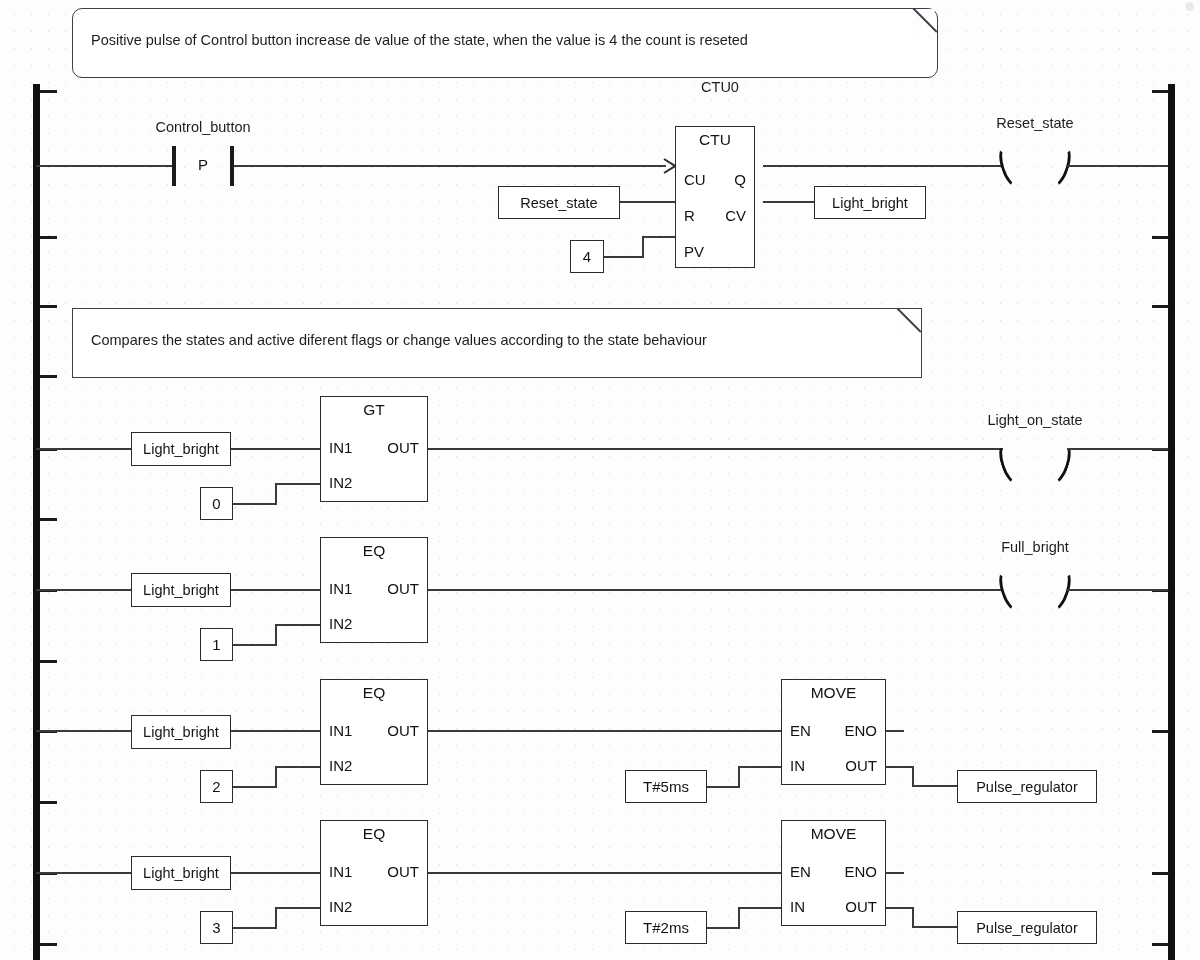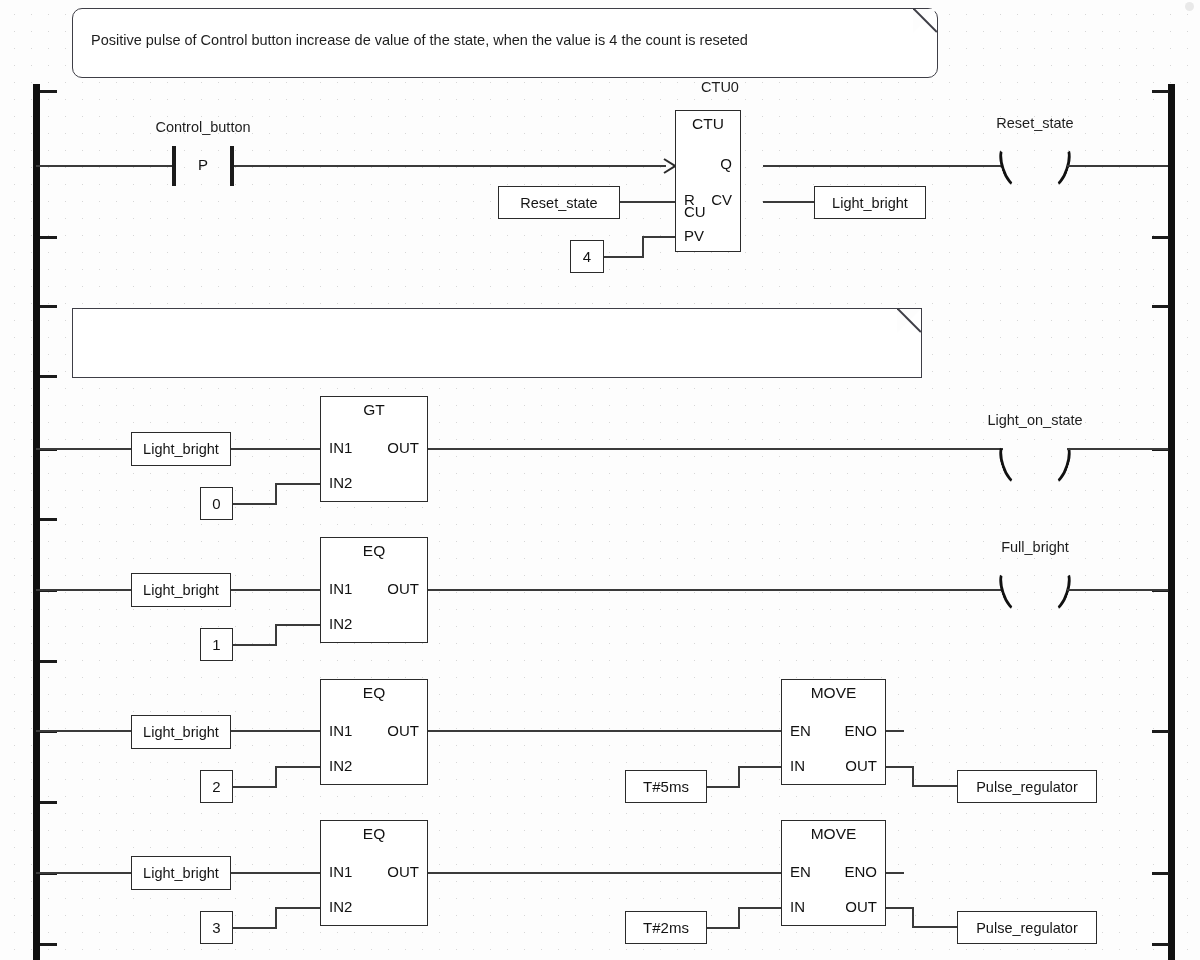--- a/index.html
+++ b/index.html
@@ -206,23 +206,23 @@
     <div class="bar b"></div>
   </div>
 
   <div class="wire h" style="left:234px; top:165px; width:432px;"></div>
 
   <div class="arrow-line1" style="left:664px; top:158px; transform:rotate(32deg); transform-origin:left center;"></div>
   <div class="arrow-line2" style="left:664px; top:172px; transform:rotate(-32deg); transform-origin:left center;"></div>
 
   <div class="fb-inst" style="left:675px; top:79px; width:90px;">CTU0</div>
 
-  <div class="fb" style="left:675px; top:110px; width:66px; height:142px;">
+  <div class="fb" style="left:675px; top:126px; width:80px; height:142px;">
     <div class="fb-name">CTU</div>
-    <div class="pin l" style="top:44px;margin-top:48px;">CU</div>
+    <div class="pin l" style="top:44px;">CU</div>
     <div class="pin l" style="top:80px;">R</div>
     <div class="pin l" style="top:116px;">PV</div>
     <div class="pin r" style="top:44px;">Q</div>
     <div class="pin r" style="top:80px;">CV</div>
   </div>
 
   <div class="varbox" style="left:498px; top:186px; width:122px; height:33px;">
     <span>Reset_state</span>
   </div>
   <div class="wire h" style="left:620px; top:201px; width:55px;"></div>
@@ -242,20 +242,21 @@
   </div>
 
   <div class="coil" style="left:1003px; top:144px;">
     <div class="lbl">Reset_state</div>
     <div class="p lft"></div>
     <div class="p rgt"></div>
   </div>
   <div class="wire h" style="left:1067px; top:165px; width:101px;"></div>
 
   <div class="comment" style="left:72px; top:308px; width:850px; height:70px;">
+    <div class="txt">Compares the states and active diferent flags or change values according to the state behaviour</div>
     <div class="fold-wrap">
       <div class="fold-tri"></div>
       <div class="fold-diag"></div>
     </div>
   </div>
 
   <div class="wire h" style="left:36px; top:448px; width:96px;"></div>
   <div class="varbox" style="left:131px; top:432px; width:100px; height:34px;">
     <span>Light_bright</span>
   </div>

